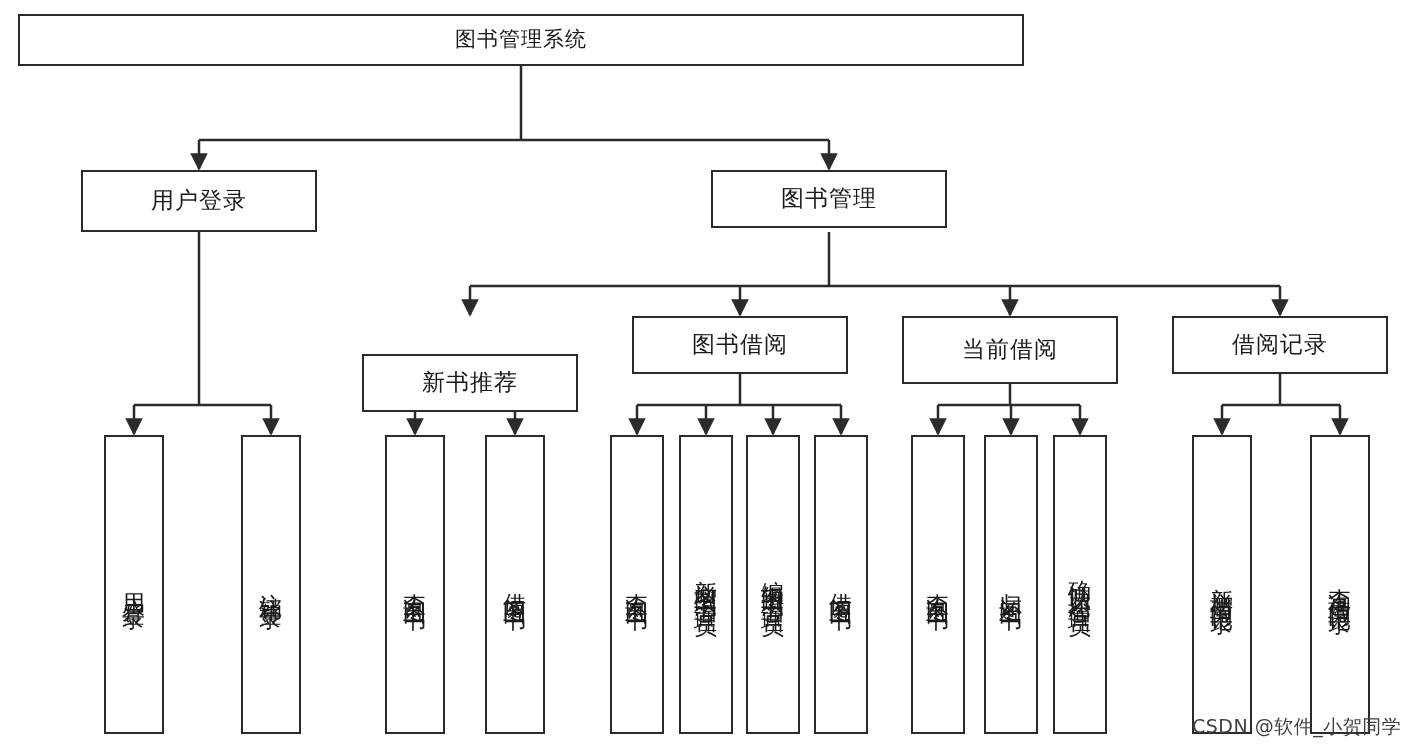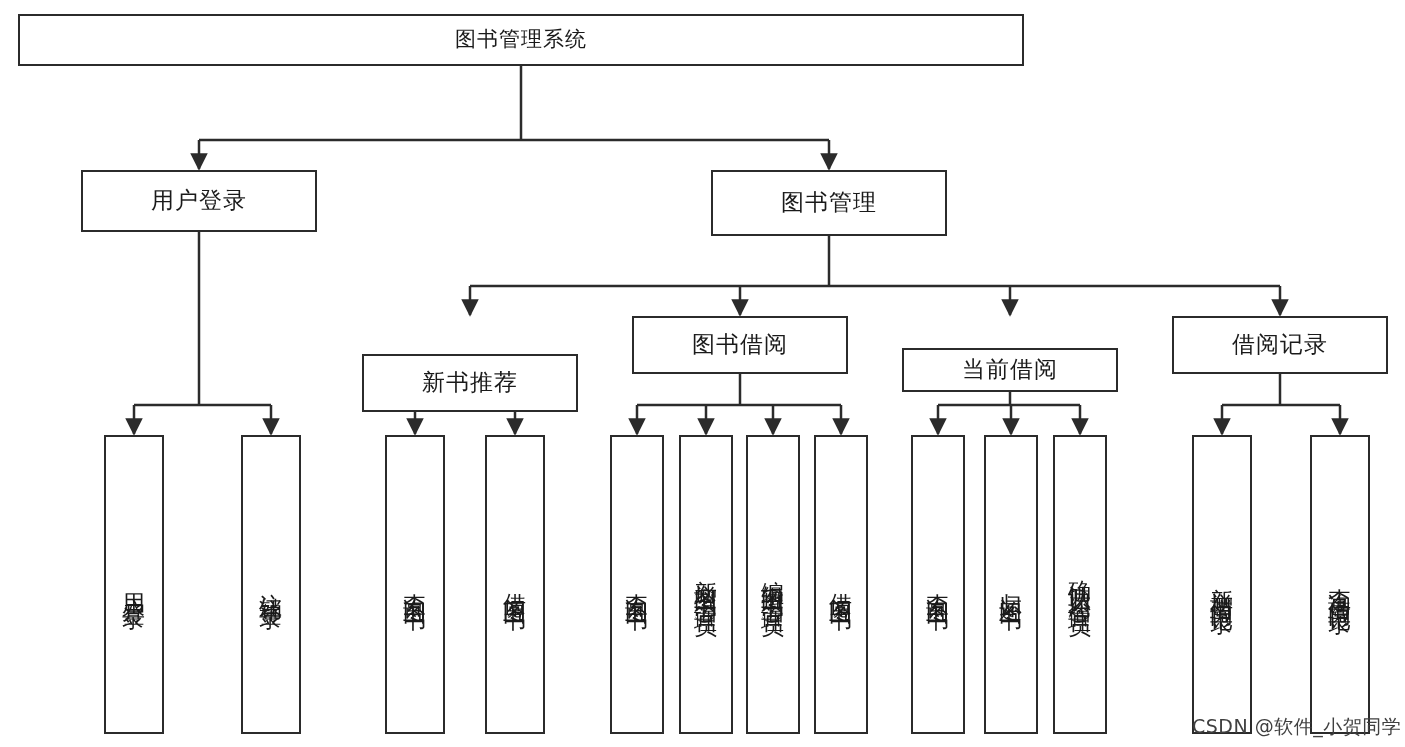--- a/index.html
+++ b/index.html
@@ -115,30 +115,30 @@
       </g>
   </svg>
 
   <div id="nodes-layer">
       <div class="node horiz root" style="left: 18px; top: 14px; width: 1006px; height: 52px;">
         <span>图书管理系统</span>
       </div>
       <div class="node horiz" style="left: 81px; top: 170px; width: 236px; height: 62px;">
         <span>用户登录</span>
       </div>
-      <div class="node horiz" style="left: 711px; top: 170px; width: 236px; height: 66px;">
+      <div class="node horiz" style="left: 711px; top: 170px; width: 236px; height: 58px;">
         <span>图书管理</span>
       </div>
       <div class="node horiz" style="left: 362px; top: 316px; width: 216px; height: 58px; margin-top: 38px;">
         <span>新书推荐</span>
       </div>
       <div class="node horiz" style="left: 632px; top: 316px; width: 216px; height: 58px;">
         <span>图书借阅</span>
       </div>
-      <div class="node horiz" style="left: 902px; top: 316px; width: 216px; height: 44px; margin-top: 32px;">
+      <div class="node horiz" style="left: 902px; top: 316px; width: 216px; height: 68px;">
         <span>当前借阅</span>
       </div>
       <div class="node horiz" style="left: 1172px; top: 316px; width: 216px; height: 58px;">
         <span>借阅记录</span>
       </div>
       <div class="node vert" style="left: 104px; top: 435px; width: 60px; height: 299px;">
         <span class="vtext">用户登录</span>
       </div>
       <div class="node vert" style="left: 241px; top: 435px; width: 60px; height: 299px;">
         <span class="vtext">注销登录</span>

